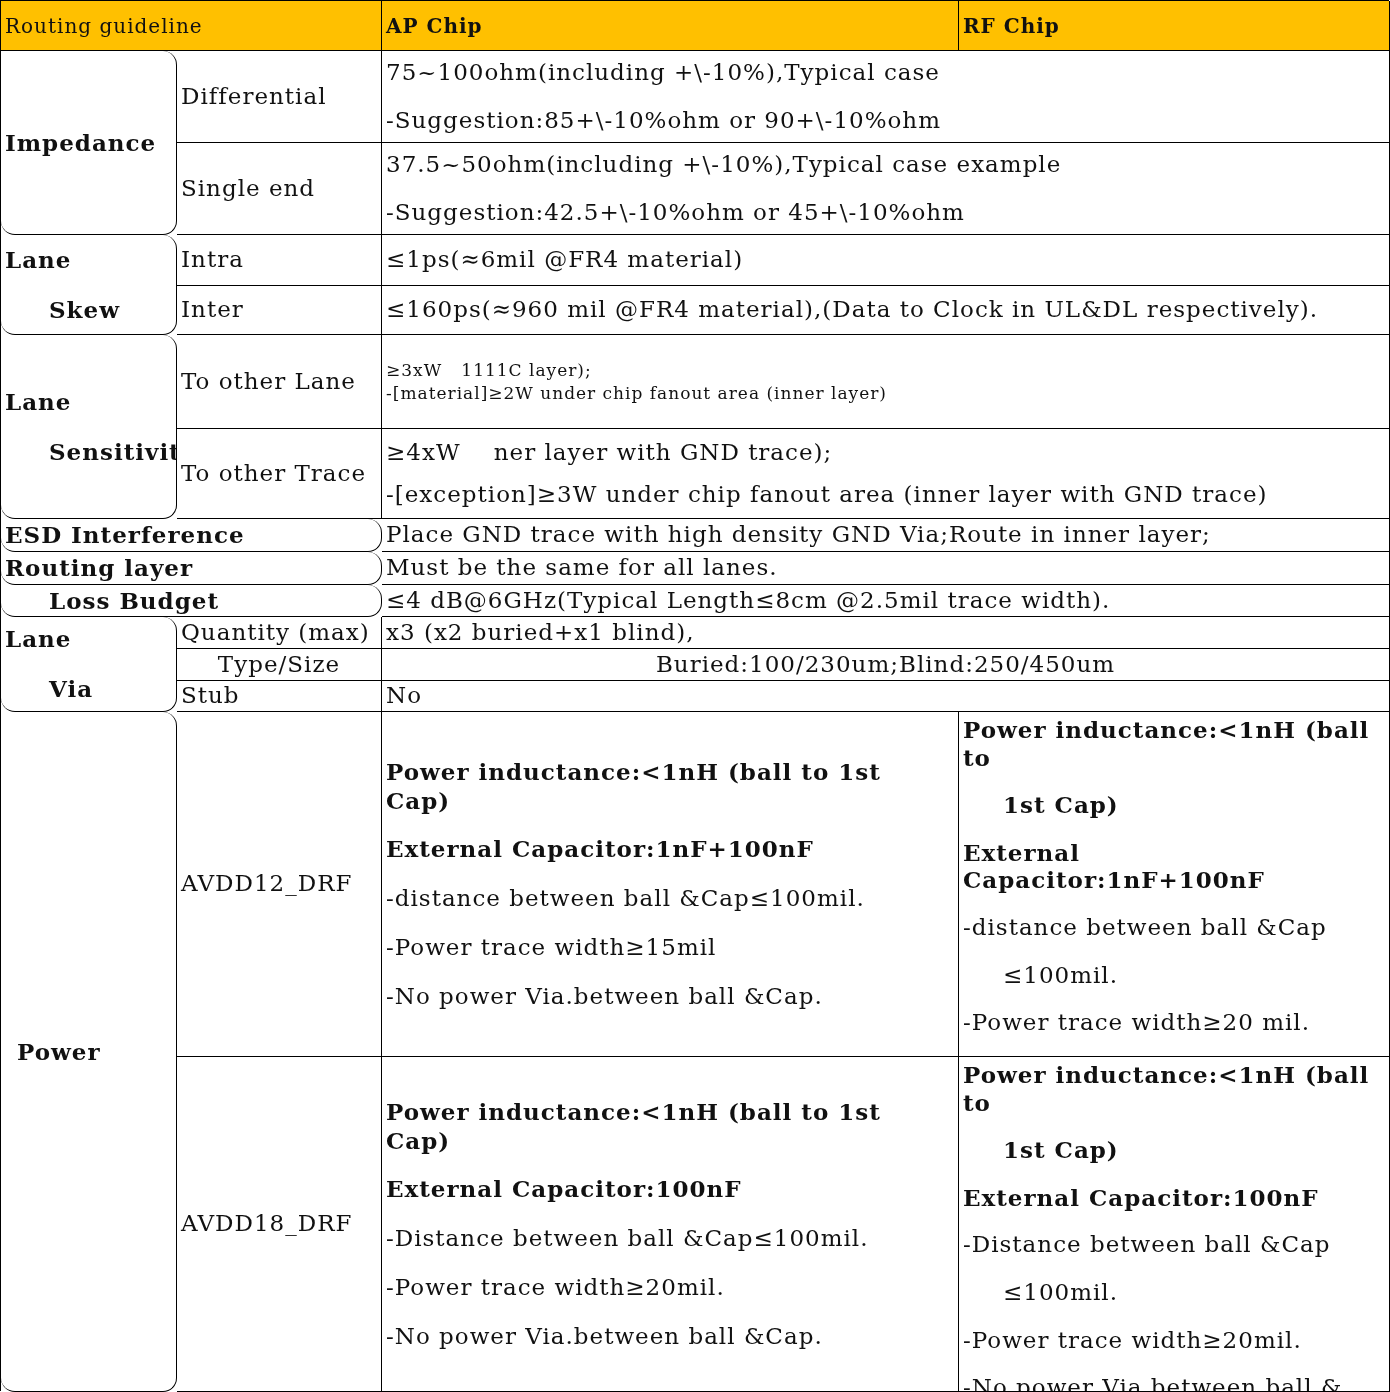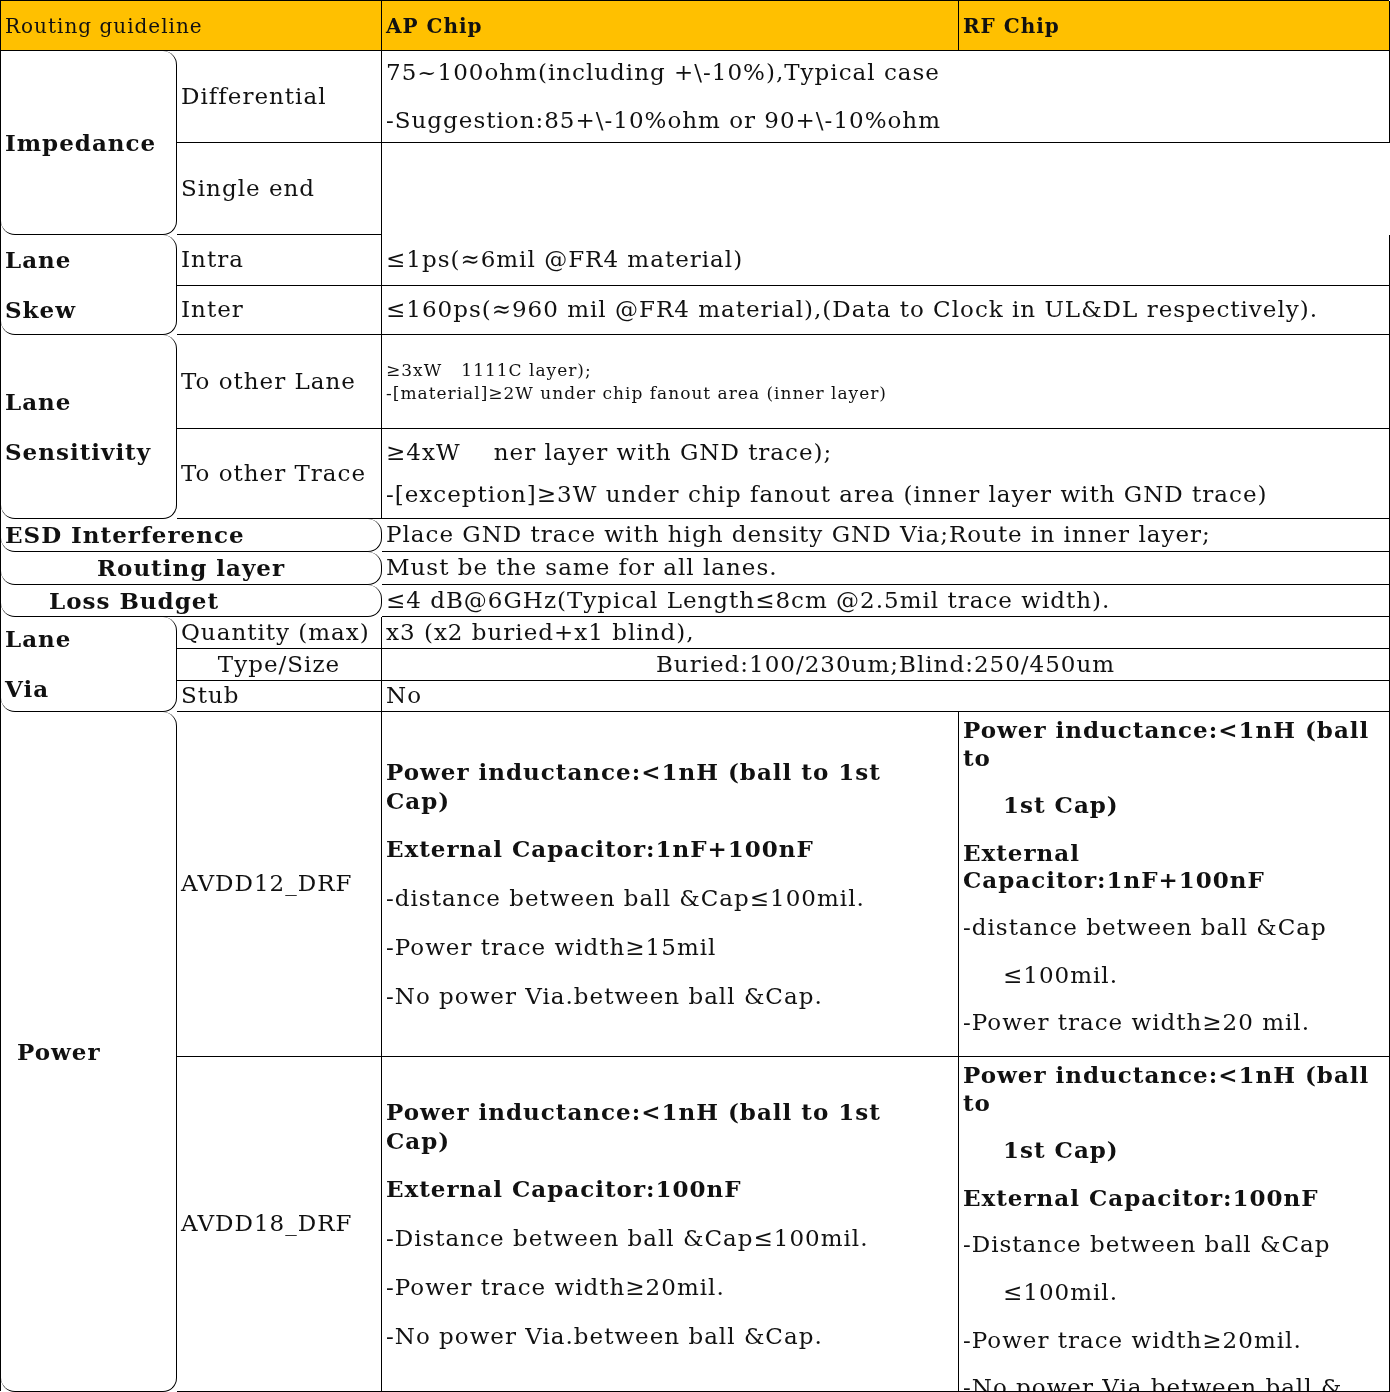--- a/index.html
+++ b/index.html
@@ -25,38 +25,42 @@
   .para { margin: 0; }
   .gap20 .para + .para { margin-top: 20px; }
   .gap14 .para + .para { margin-top: 14px; }
   .gap2 .para + .para { margin-top: 2px; }
   .small { font-size: 17px; }
   .power .para { margin: 0; line-height: 1.25; }
   .power .para + .para { margin-top: 20px; }
   .rf .para { line-height: 1.2; }
   .rf .para + .para { margin-top: 20px; }
   .rf .indent { padding-left: 40px; margin-top: 20px; }
-  .stack .para + .para { margin-top: 22px; }
+  .stack .para + .para { margin-top: 22px; margin-left: 44px; }
 </style>
 </head>
 <body>
 
 <div class="grid">
 
   <div class="c hdr" style="grid-column: 1 / 3; grid-row: 1;">Routing guideline</div>
   <div class="c hdr bold" style="grid-column: 3; grid-row: 1;">AP Chip</div>
   <div class="c hdr bold" style="grid-column: 4; grid-row: 1;">RF Chip</div>
 
   <div class="c b" style="grid-column: 1; grid-row: 2 / 4;">Impedance</div>
   <div class="c" style="grid-column: 2; grid-row: 2;">Differential</div>
   <div class="c gap20" style="grid-column: 3 / 5; grid-row: 2;">
     <p class="para">75~100ohm(including +\-10%),Typical case</p>
     <p class="para">-Suggestion:85+\-10%ohm or 90+\-10%ohm</p>
   </div>
   <div class="c" style="grid-column: 2; grid-row: 3;">Single end</div>
+  <div class="c gap20" style="grid-column: 3 / 5; grid-row: 3;">
+    <p class="para">37.5~50ohm(including +\-10%),Typical case example</p>
+    <p class="para">-Suggestion:42.5+\-10%ohm or 45+\-10%ohm</p>
+  </div>
 
   <div class="c b stack" style="grid-column: 1; grid-row: 4 / 6;">
     <p class="para">Lane</p>
     <p class="para">Skew</p>
   </div>
   <div class="c" style="grid-column: 2; grid-row: 4;">Intra</div>
   <div class="c" style="grid-column: 3 / 5; grid-row: 4;">≤1ps(≈6mil @FR4 material)</div>
   <div class="c" style="grid-column: 2; grid-row: 5;">Inter</div>
   <div class="c" style="grid-column: 3 / 5; grid-row: 5;">≤160ps(≈960 mil @FR4 material),(Data to Clock in UL&amp;DL respectively).</div>
 
@@ -70,21 +74,21 @@
     <p class="para">-[material]≥2W under chip fanout area (inner layer)</p>
   </div>
   <div class="c" style="grid-column: 2; grid-row: 7;">To other Trace</div>
   <div class="c gap14" style="grid-column: 3 / 5; grid-row: 7; white-space: pre;">
     <p class="para">≥4xW    ner layer with GND trace);</p>
     <p class="para">-[exception]≥3W under chip fanout area (inner layer with GND trace)</p>
   </div>
 
   <div class="c" style="grid-column: 3 / 5; grid-row: 8;">Place GND trace with high density GND Via;Route in inner layer;</div>
   <div class="c b" style="grid-column: 1 / 3; grid-row: 8;">ESD Interference</div>
-  <div class="c b" style="grid-column: 1 / 3; grid-row: 9; text-align: center;">Routing layer</div>
+  <div class="c b" style="grid-column: 1 / 3; grid-row: 9;">Routing layer</div>
   <div class="c" style="grid-column: 3 / 5; grid-row: 9;">Must be the same for all lanes.</div>
   <div class="c b" style="grid-column: 1 / 3; grid-row: 10; padding-left: 48px;">Loss Budget</div>
   <div class="c" style="grid-column: 3 / 5; grid-row: 10;">≤4 dB@6GHz(Typical Length≤8cm @2.5mil trace width).</div>
 
   <div class="c b stack" style="grid-column: 1; grid-row: 11 / 14;">
     <p class="para">Lane</p>
     <p class="para">Via</p>
   </div>
   <div class="c" style="grid-column: 2; grid-row: 11;">Quantity (max)</div>
   <div class="c" style="grid-column: 3 / 5; grid-row: 11;">x3 (x2 buried+x1 blind),</div>

